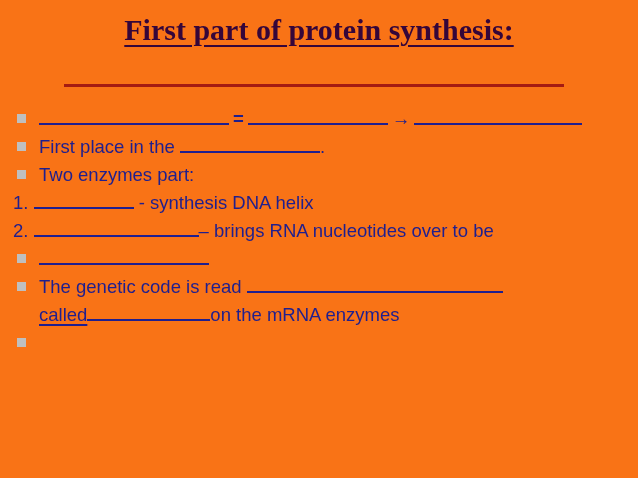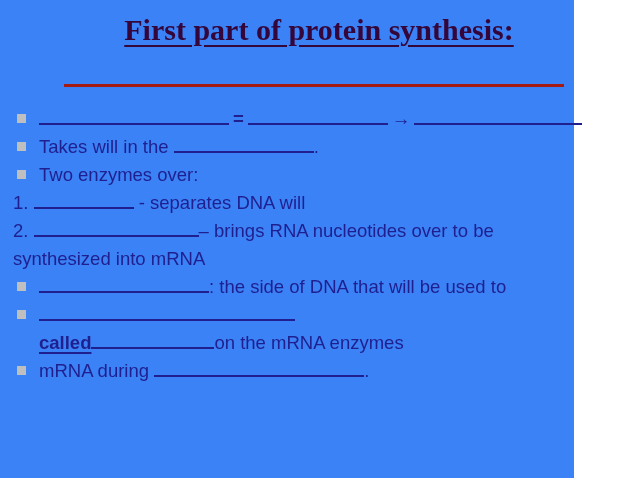--- a/index.html
+++ b/index.html
@@ -9,23 +9,23 @@
   }
   body {
     width: 638px;
     height: 478px;
     overflow: hidden;
     font-family: "Liberation Sans", sans-serif;
   }
 
   #slide {
     position: relative;
-    width: 574px;
+    width: 638px;
     height: 478px;
-    background: #3b82f6;
+    background: #f97316;
   }
 
   
   .title {
     position: absolute;
     left: 0;
     top: 12px;
     width: 638px;
     text-align: center;
     font-family: "Liberation Serif", "DejaVu Serif", serif;
@@ -105,21 +105,21 @@
   .b-123 { width: 123px; }
   .b-210 { width: 210px; }
 
   .eq, .arrow {
     font-weight: bold;
     padding: 0 4px;
   }
   .arrow { font-weight: normal; }
 
   .bold-ul {
-    font-weight: bold;
+    font-weight: normal;
     text-decoration: underline;
     text-decoration-thickness: 2px;
     text-underline-offset: 3px;
     text-align: center;
   }
 
   .sp { white-space: pre; }
 </style>
 </head>
 <body>
@@ -132,47 +132,45 @@
 
   <div class="body">
 
     <div class="line bul">
       <span class="sq"></span>
       <span class="blank b-190"></span><span class="eq">=</span><span class="blank b-140"></span><span class="arrow">→</span><span class="blank b-168"></span>
     </div>
 
     <div class="line bul">
       <span class="sq"></span>
-      <span>Takes will in the </span><span class="blank b-140"></span><span>.</span>
+      <span>First place in the </span><span class="blank b-140"></span><span>.</span>
     </div>
 
     <div class="line bul">
       <span class="sq"></span>
-      <span>Two enzymes over:</span>
+      <span>Two enzymes part:</span>
     </div>
 
     <div class="line num">
-      <span class="n">1.</span><span class="sp"> </span><span class="blank b-100"></span><span> - separates DNA will</span>
+      <span class="n">1.</span><span class="sp"> </span><span class="blank b-100"></span><span> - synthesis DNA helix</span>
     </div>
 
     <div class="line num">
       <span class="n">2.</span><span class="sp"> </span><span class="blank b-165"></span><span>– brings RNA nucleotides over to be</span>
-      <div>synthesized into mRNA</div>
     </div>
 
     <div class="line bul">
       <span class="sq"></span>
-      <span class="blank b-170"></span><span>: the side of DNA that will be used to</span>
+      <span class="blank b-170"></span>
     </div>
 
     <div class="line bul">
       <span class="sq"></span>
-      <span class="blank b-256"></span>
+      <span>The genetic code is read </span><span class="blank b-256"></span>
       <div><span class="bold-ul">called</span><span class="blank b-123"></span><span>on the mRNA enzymes</span></div>
     </div>
 
     <div class="line bul">
       <span class="sq"></span>
-      <div><span>mRNA during </span><span class="blank b-210"></span><span>.</span></div>
     </div>
 
   </div>
 </div>
 
 </body></html>

